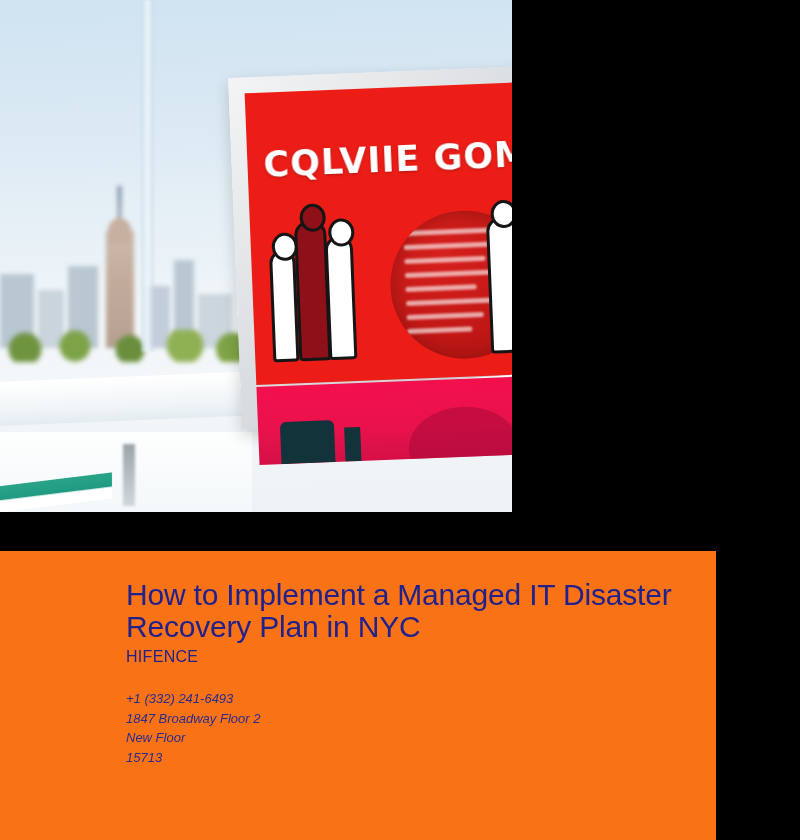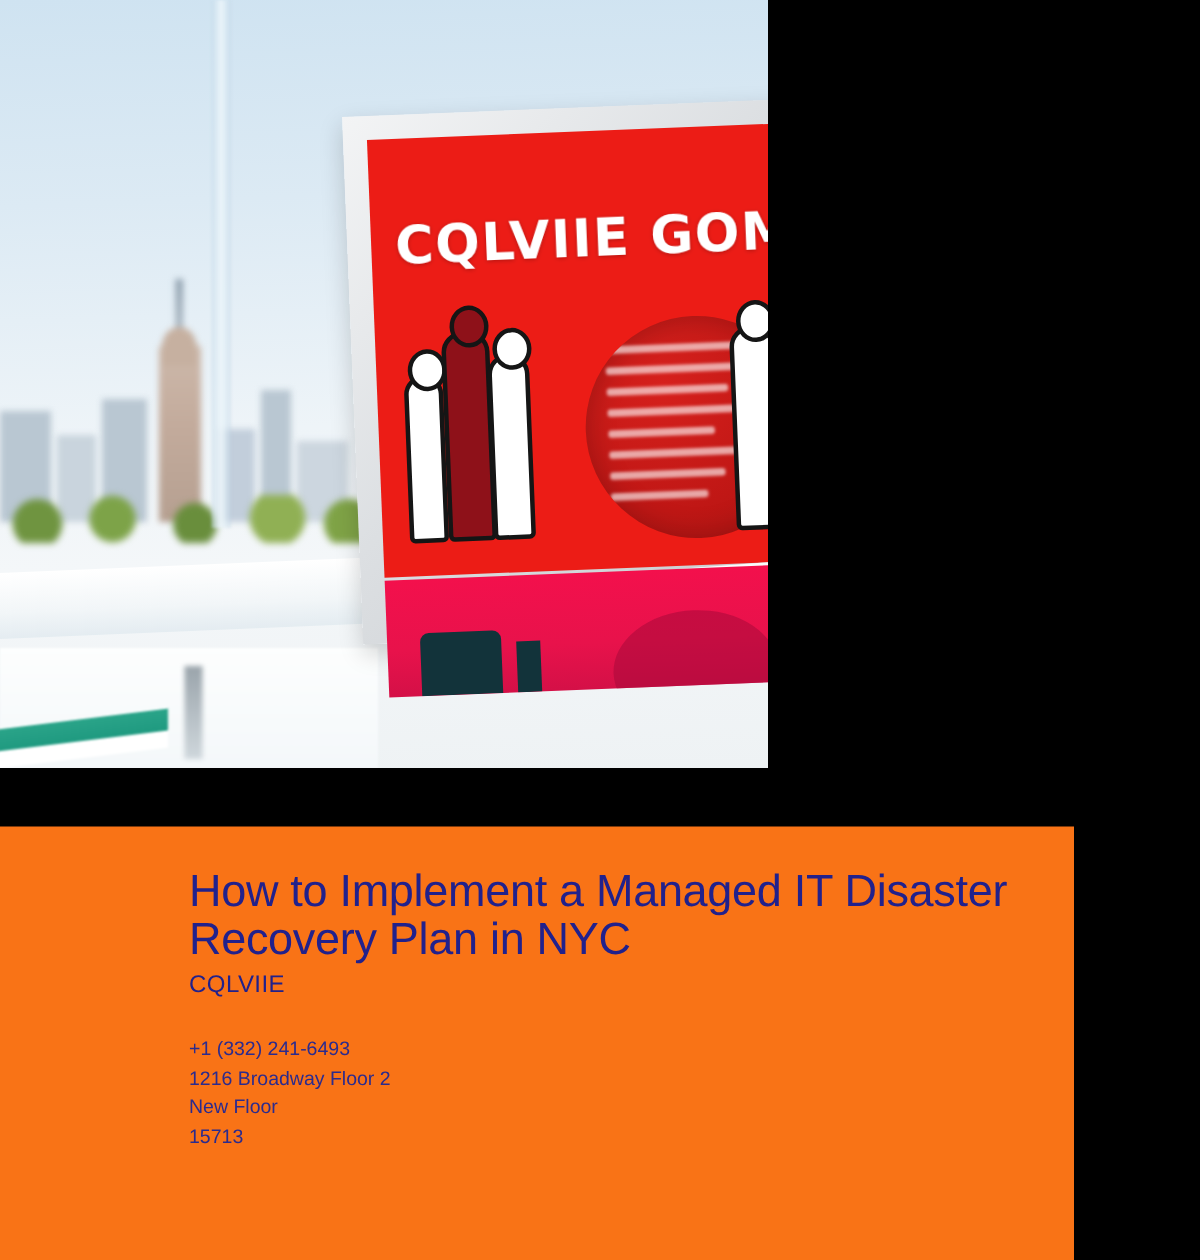--- a/index.html
+++ b/index.html
@@ -182,21 +182,21 @@
     font-size:30px; line-height:1.06;
     font-weight:400;
     letter-spacing:-.2px;
   }
   #brand {
     position:absolute; left:126px; top:97px;
     color:#21218c; font-size:16px; letter-spacing:.3px;
   }
   #contact {
     position:absolute; left:126px; top:138px;
-    color:#2b2b8e; font-size:13px; line-height:19.5px;
+    color:#2b2b8e; font-size:13px; line-height:19.5px;font-style:italic;
   }
   #contact div { white-space:nowrap; }
   #url {
     position:absolute; left:126px; top:219px;
     color:#2b2b8e; font-size:9.3px; letter-spacing:.05px;
     white-space:nowrap;
   }
 </style>
 </head>
 <body>
@@ -253,24 +253,24 @@
         <div class="ink"></div>
         <div class="ink2"></div>
       </div>
     </div>
   </div>
 
   <div id="panel">
 
     <div id="title">How to Implement a Managed IT Disaster Recovery Plan in NYC</div>
 
-    <div id="brand">CQLVIIE</div>
+    <div id="brand">HIFENCE</div>
 
     <div id="contact">
       <div>+1 (332) 241-6493</div>
-      <div>1216 Broadway Floor 2</div>
+      <div>1847 Broadway Floor 2</div>
       <div>New Floor</div>
       <div>15713</div>
     </div>
 
   </div>
 
 </div>
 
 </body></html>

